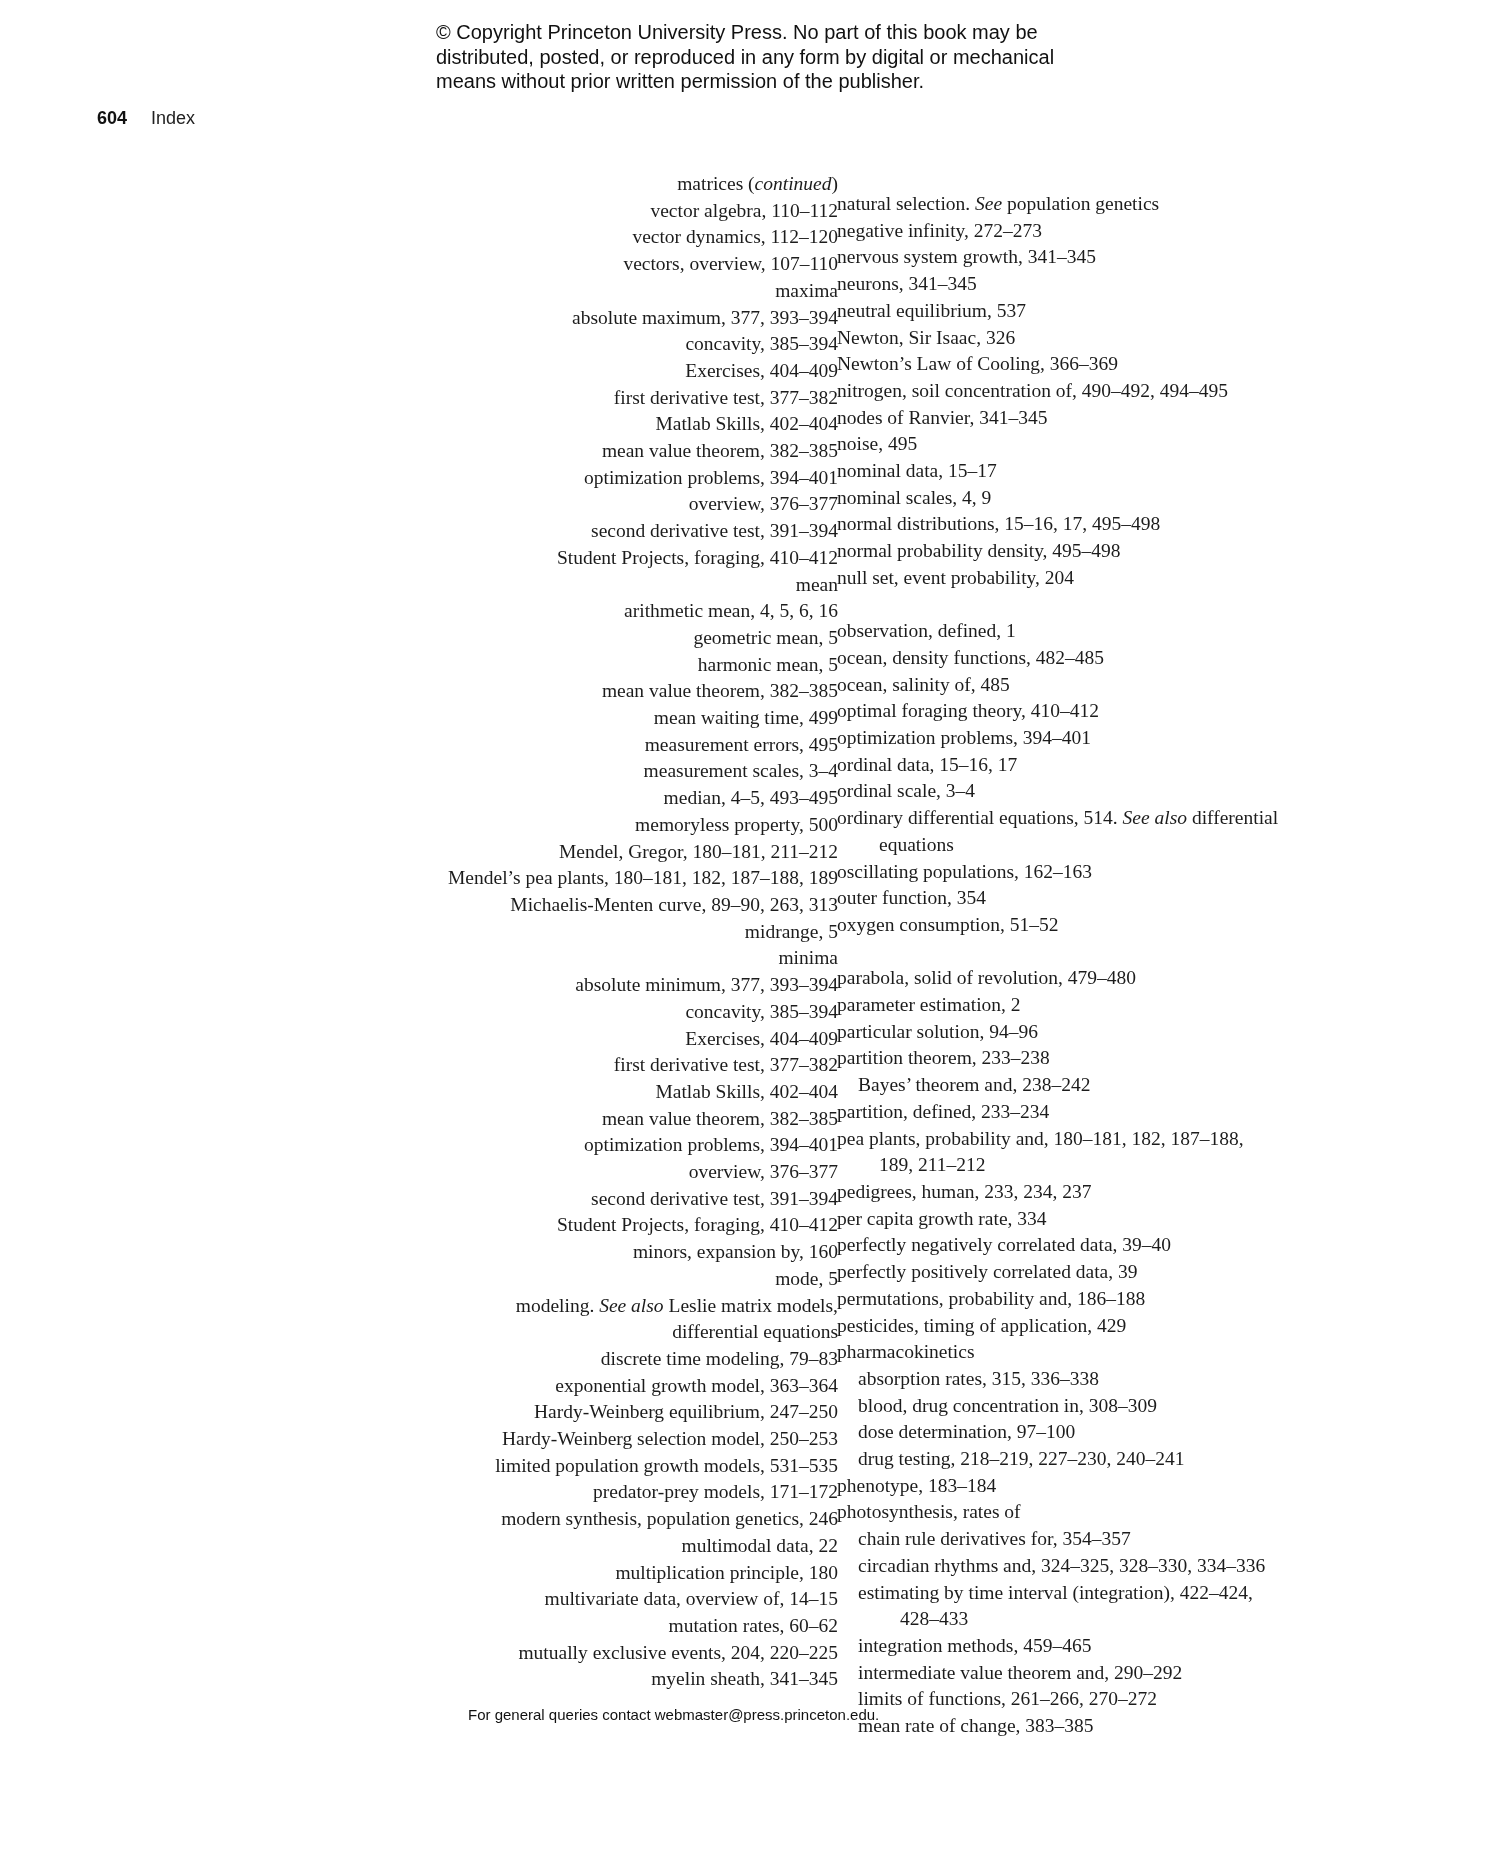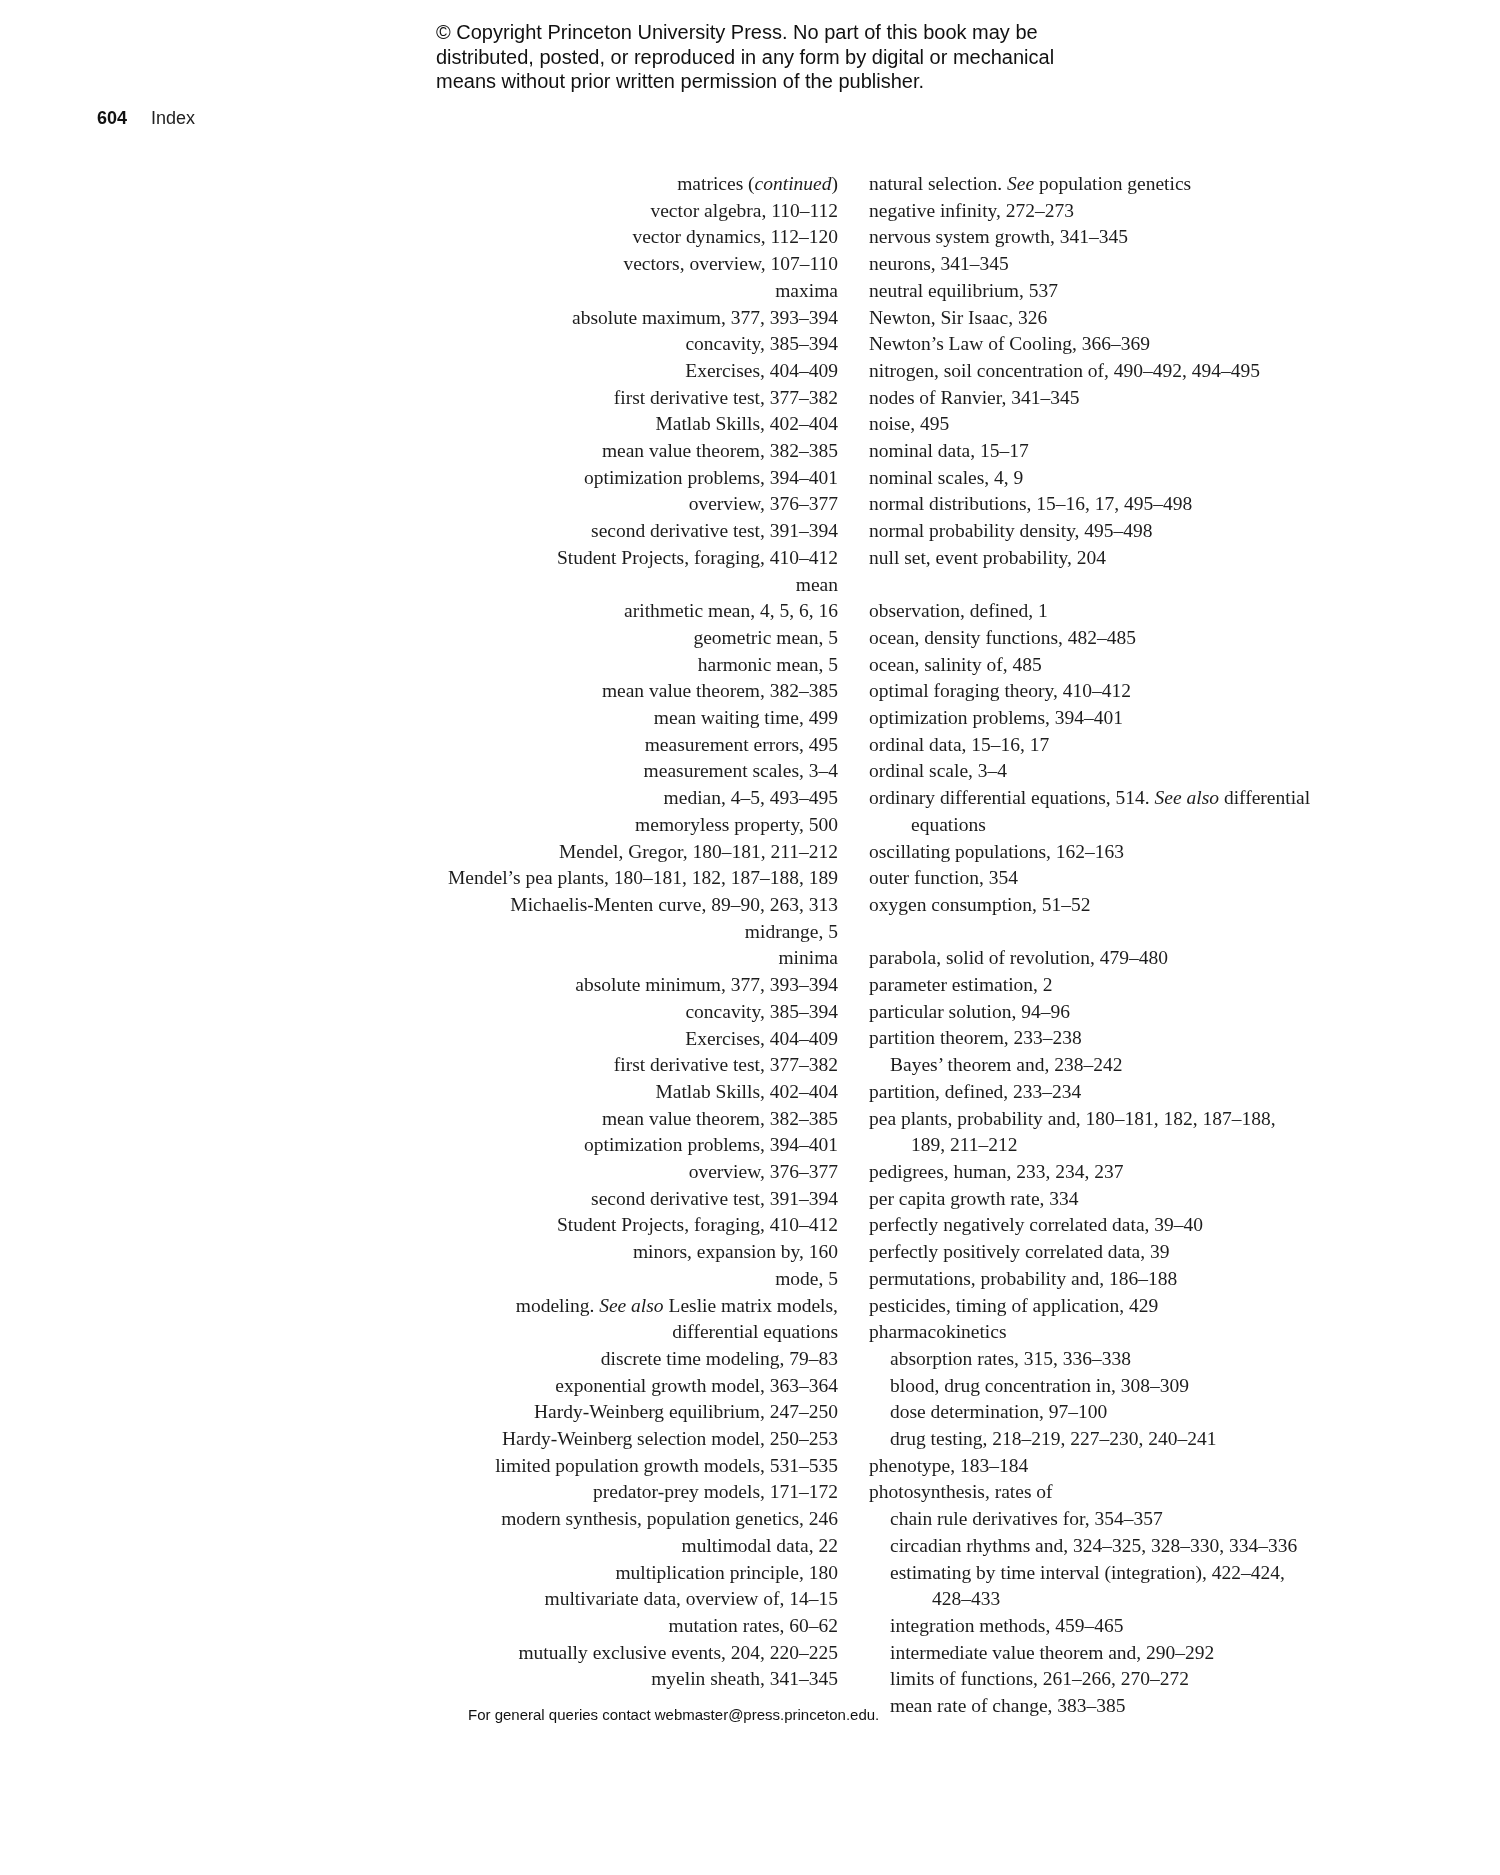--- a/index.html
+++ b/index.html
@@ -5,21 +5,21 @@
   html, body { margin:0; padding:0; background:#ffffff; }
   body { width:1500px; height:1875px; position:relative; overflow:hidden; color:#1a1a1a; }
   .copyright { position:absolute; left:436px; top:20px; width:700px;
     font-family:"Liberation Sans", sans-serif; font-size:20px; line-height:24.5px; color:#111; }
   .copyright div { white-space:nowrap; }
   .running-head { position:absolute; left:97px; top:108px; font-family:Liberation Sans, sans-serif; font-size:18px; color:#111; }
   .running-head .pg { font-weight:bold; }
   .running-head .title { margin-left:24px; color:#222; }
   .col { position:absolute; top:171px; font-family:"Liberation Serif", serif; font-size:19.5px; line-height:26.7px; color:#1c1c1c; }
   .col-left { left:318px; width:520px;text-align:right; }
-  .col-right { left:869px; width:560px; }
+  .col-right { left:837px; width:560px;margin-top:20px; }
   .entry { white-space:nowrap; }
   .entry.l0 { padding-left:0; }
   .entry.l1 { padding-left:21px; }
   .entry.cont0 { padding-left:42px; }
   .entry.cont1 { padding-left:63px; }
   .entry.gap { height:26.7px; }
   .ital { font-style:italic; }
   .footer { position:absolute; left:468px; top:1706px; font-family:"Liberation Sans", sans-serif; font-size:15px; color:#111; white-space:nowrap; }
 </style>
 </head>

